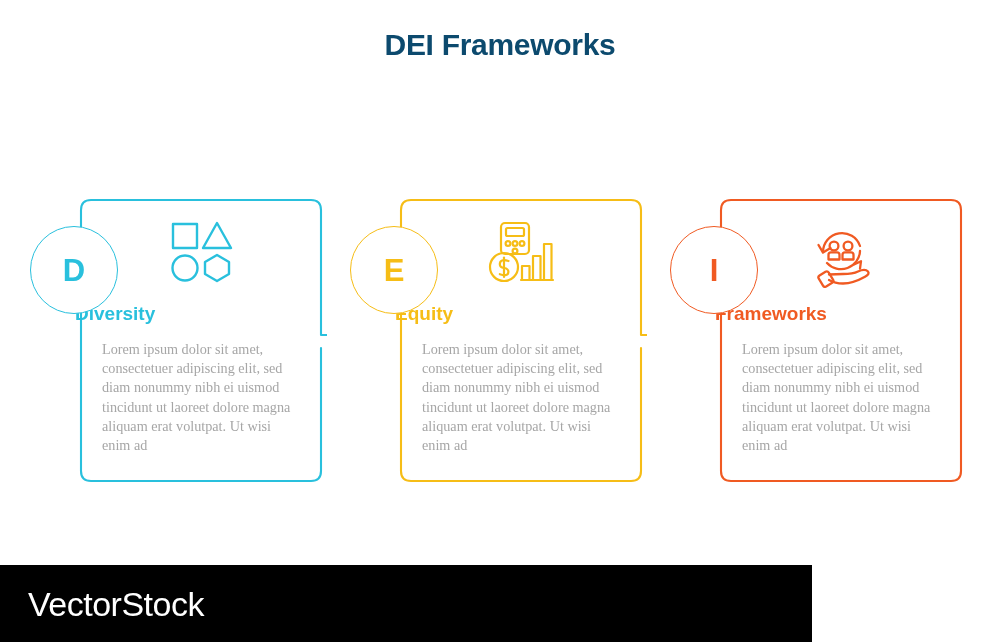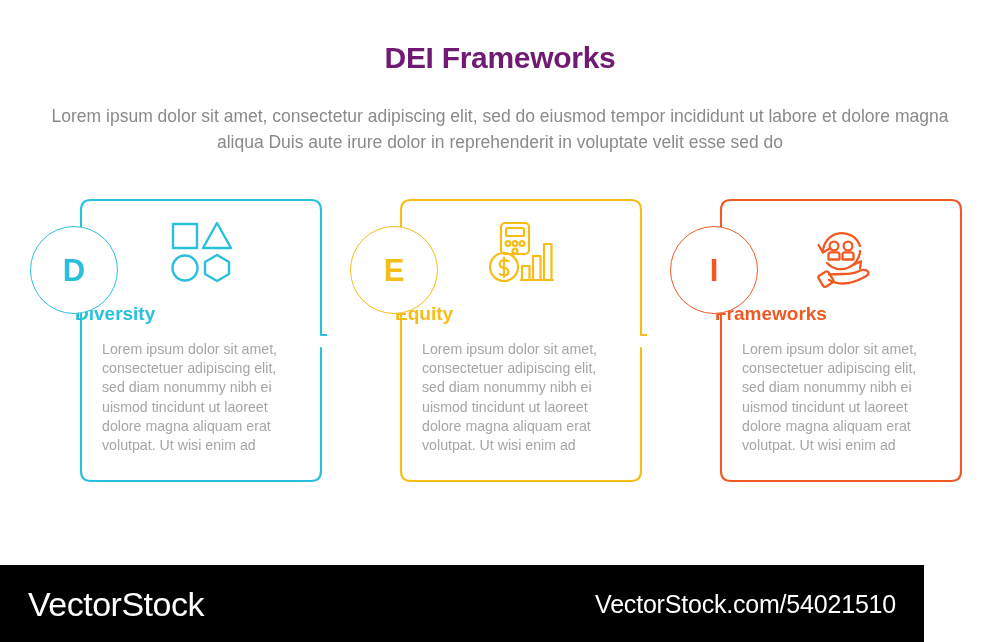--- a/index.html
+++ b/index.html
@@ -24,25 +24,25 @@
 
   
   .header {
     position: absolute;
     left: 0;
     top: 0;
     width: 1000px;
     text-align: center;
   }
   .page-title {
-    margin: 16px;
+    margin: 3px;
     padding-top: 25px;
     font-size: 30px;
     font-weight: bold;
-    color: #701a75;
+    color: #0c4a6e;
     letter-spacing: -0.3px;
   }
   .page-subtitle {
     margin: 0 auto;
     padding-top: 12px;
     width: 912px;
     font-size: 17.5px;
     line-height: 26px;
     color: #8a8a8a;
     font-weight: 400;
@@ -123,33 +123,34 @@
 
   .card-body {
     position: absolute;
     left: 27px;
     top: 142px;
     width: 200px;
     font-size: 14.2px;
     line-height: 19.2px;
     color: #a6a6a6;
     z-index: 3;
+    font-family: Liberation Serif, serif;
   }
 
   
   .theme-diversity { color: #29c0dd; }
   .theme-equity    { color: #f6bd16; }
   .theme-inclusion { color: #f05a22; }
 
   
   .footer {
     position: absolute;
     left: 0;
     top: 565px;
-    width: 924px;
+    width: 812px;
     height: 77px;
     background: #000000;
   }
   .footer-brand {
     position: absolute;
     left: 28px;
     top: 50%;
     transform: translateY(-50%);
     color: #ffffff;
     font-size: 34px;
@@ -167,21 +168,20 @@
     letter-spacing: -0.2px;
   }
 </style>
 </head>
 <body>
 
 <div id="canvas">
 
   <div class="header">
     <h1 class="page-title">DEI Frameworks</h1>
-    <p class="page-subtitle">Lorem ipsum dolor sit amet, consectetur adipiscing elit, sed do eiusmod tempor incididunt ut labore et dolore magna aliqua Duis aute irure dolor in reprehenderit in voluptate velit esse sed do</p>
   </div>
 
   <div class="cards">
 
     <div class="card card-1 theme-diversity">
 
       <svg class="card-frame" viewBox="0 0 252 285" xmlns="http://www.w3.org/2000/svg">
         <path d="M 246 100 L 246 12 Q 246 2 236 2 L 16 2 Q 6 2 6 12 L 6 273 Q 6 283 16 283 L 236 283 Q 246 283 246 273 L 246 150" fill="none" stroke="currentColor" stroke-width="2.1" stroke-linecap="round"></path>
 
         <path d="M 246 100 L 246 137 L 306 137" fill="none" stroke="currentColor" stroke-width="2.1" stroke-linecap="round" stroke-linejoin="round"></path>
@@ -271,16 +271,15 @@
       </div>
 
       <div class="card-heading">Frameworks</div>
       <div class="card-body">Lorem ipsum dolor sit amet, consectetuer adipiscing elit, sed diam nonummy nibh ei uismod tincidunt ut laoreet dolore magna aliquam erat volutpat. Ut wisi enim ad</div>
     </div>
 
   </div>
 
   <div class="footer">
     <div class="footer-brand">VectorStock</div>
-    <div class="footer-url">VectorStock.com/54021510</div>
   </div>
 
 </div>
 
 </body></html>

